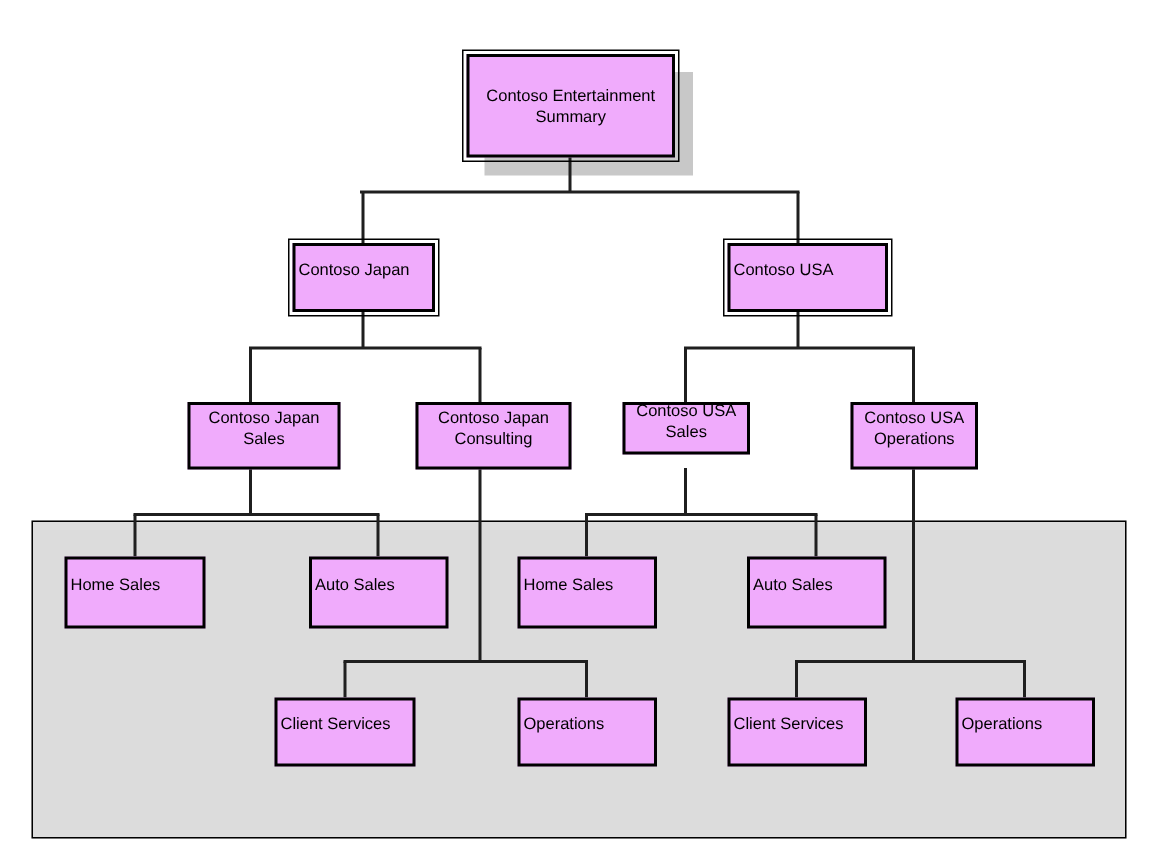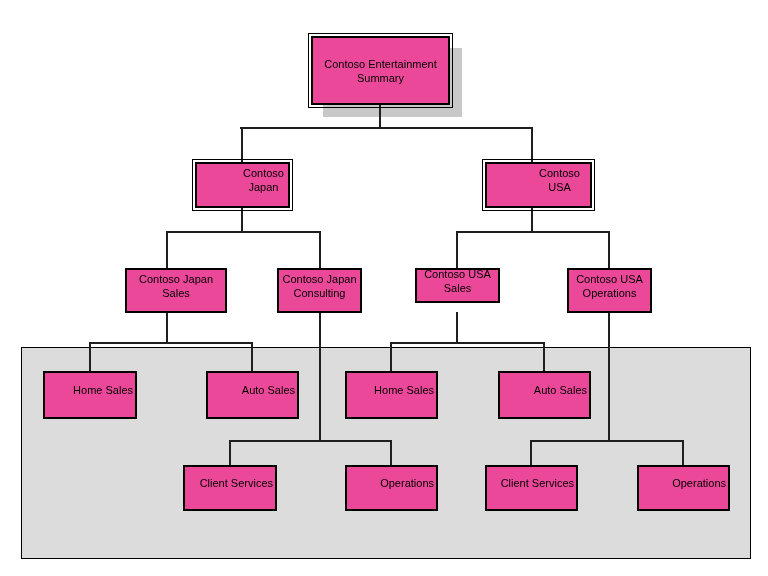--- a/index.html
+++ b/index.html
@@ -28,33 +28,32 @@
     background: #c8c8c8;
   }
   
   .ln {
     position: absolute;
     background: #1f1f1f;
   }
   
   .node {
     position: absolute;
-    background: #ec4899;
+    background: #f0abfc;
     border: 2px solid #000000;
     display: flex;
     align-items: center;
-    justify-content: flex-end;
+    justify-content: flex-start;
     text-align: center;
     line-height: 14px;
     padding: 0 2px 10px;
   }
   .node.double {
     outline: 1px solid #000000;
     outline-offset: 2px;
-    padding-left: 44px;
   }
   .node.summary {
     padding: 0 6px 0;
   }
   .lbl { display: block; }
 </style>
 </head>
 <body>
 
 <div class="canvas">
@@ -105,21 +104,21 @@
   <div class="node double" style="left:195px;top:162px;width:95px;height:46px">
     <span class="lbl">Contoso Japan</span>
   </div>
   <div class="node double" style="left:485px;top:162px;width:107px;height:46px">
     <span class="lbl">Contoso USA</span>
   </div>
 
   <div class="node" style="left:125px;top:268px;width:102px;height:45px">
     <span class="lbl">Contoso Japan Sales</span>
   </div>
-  <div class="node" style="left:277px;top:268px;width:85px;height:45px">
+  <div class="node" style="left:277px;top:268px;width:104px;height:45px">
     <span class="lbl">Contoso Japan Consulting</span>
   </div>
   <div class="node" style="left:415px;top:268px;width:85px;height:35px">
     <span class="lbl">Contoso USA Sales</span>
   </div>
   <div class="node" style="left:567px;top:268px;width:85px;height:45px">
     <span class="lbl">Contoso USA Operations</span>
   </div>
 
   <div class="node" style="left:43px;top:371px;width:94px;height:48px">

